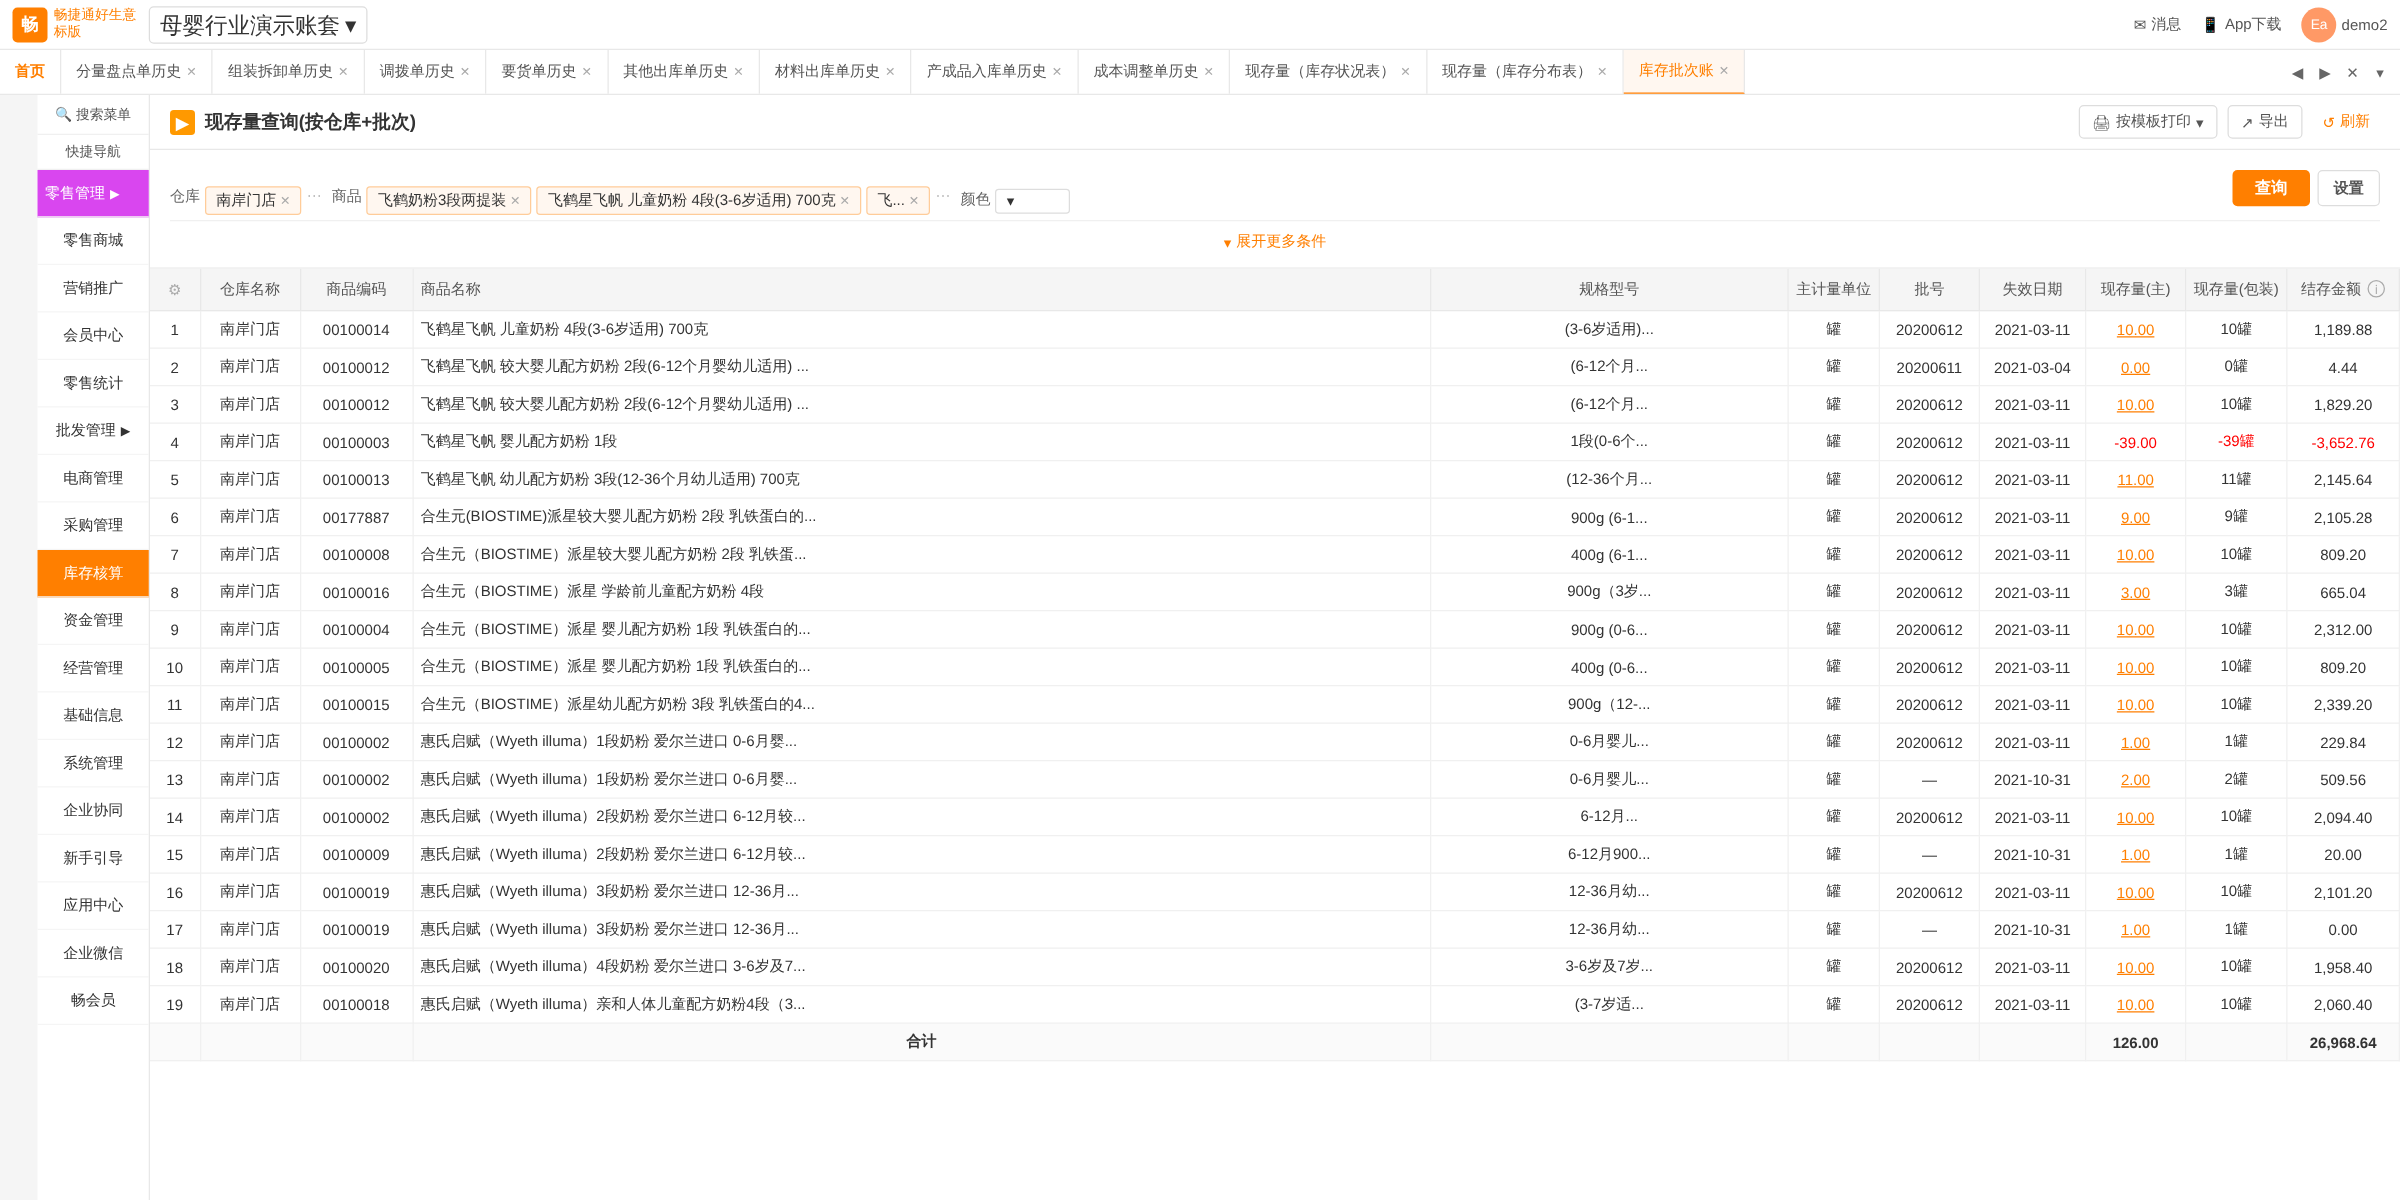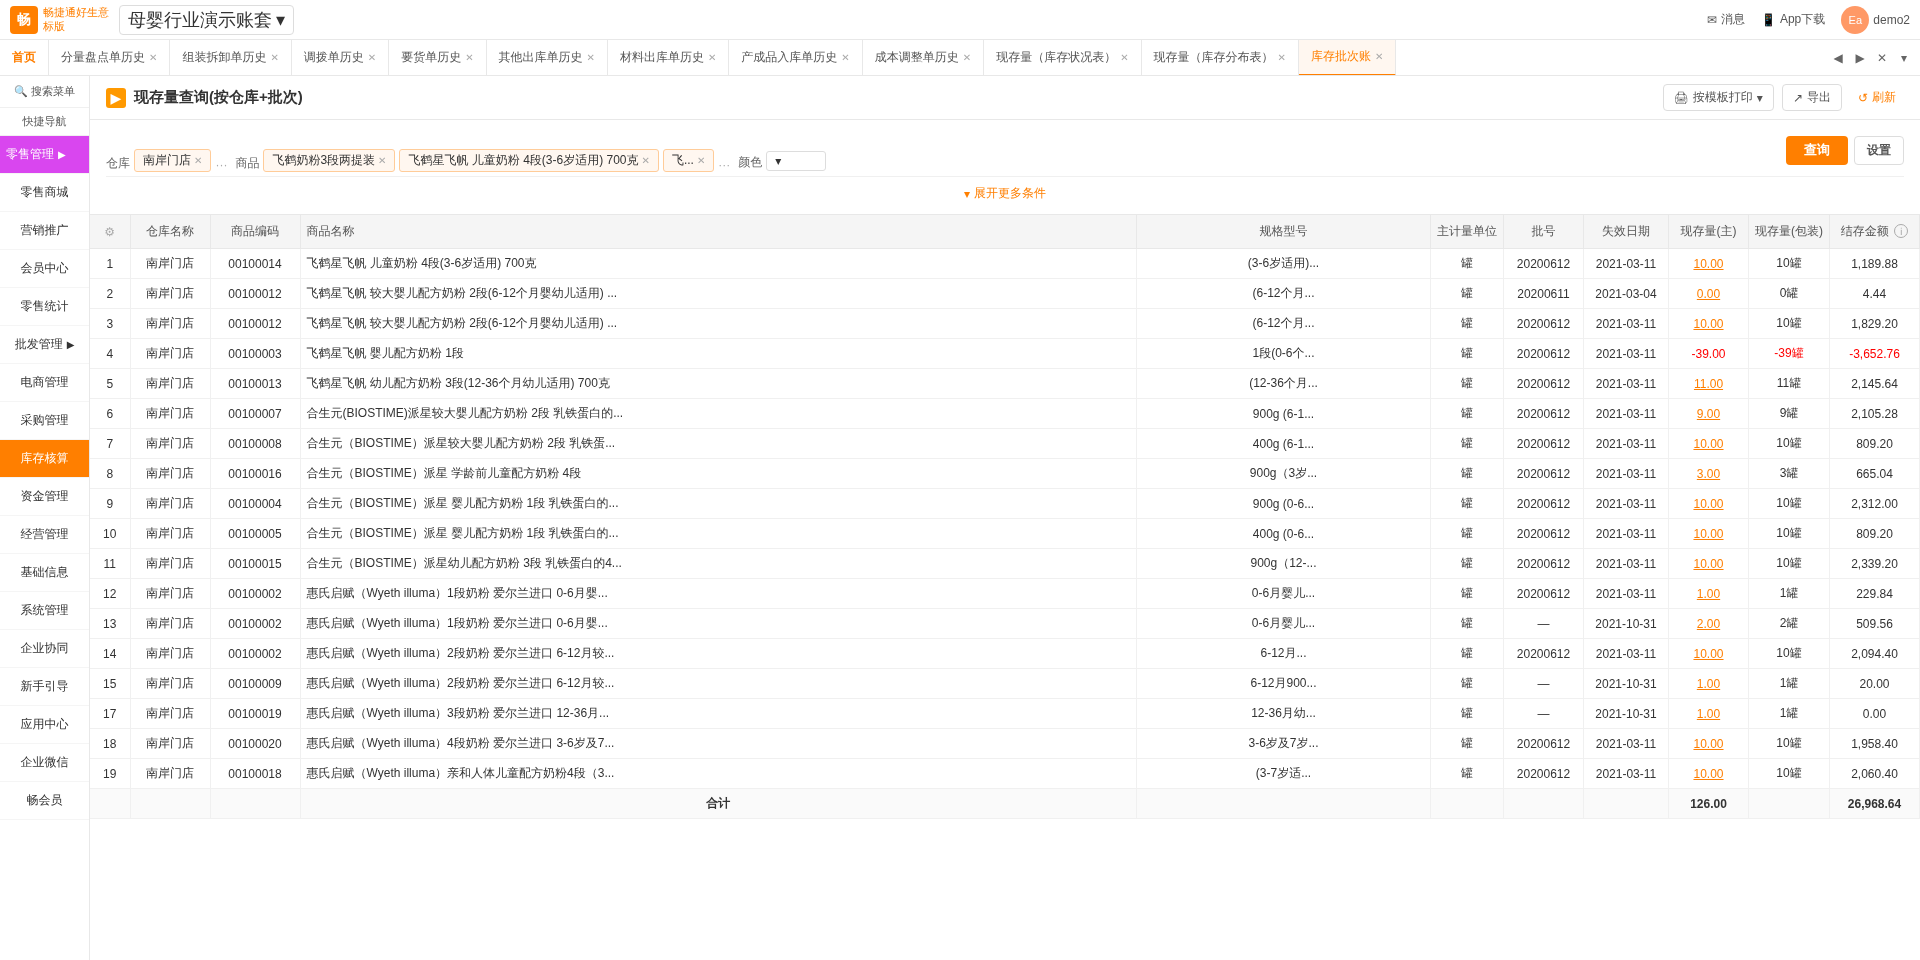--- a/index.html
+++ b/index.html
@@ -38,21 +38,21 @@
       border-right: 1px solid #e8e8e8; cursor: pointer; white-space: nowrap; font-size: 12px; color: #555;
       flex-shrink: 0;
     }
     .tab-item.active { background: #fff7f0; color: #ff7f00; border-bottom: 2px solid #ff7f00; }
     .tab-item.home { color: #ff7f00; font-weight: bold; }
     .tab-close { font-size: 10px; color: #aaa; cursor: pointer; }
     .tab-nav { display: flex; align-items: center; margin-left: auto; gap: 2px; padding: 0 6px; }
     .tab-nav-btn { width: 20px; height: 20px; display: flex; align-items: center; justify-content: center; cursor: pointer; color: #666; font-size: 12px; }
 
     
-    .main-layout { display: flex; height: calc(960px - 40px - 36px); }
+    .main-layout { display: flex; height: calc(960px - 40px - 36px); padding-left: 30px; }
 
     
     .sidebar {
       width: 90px; background: #fff; border-right: 1px solid #e8e8e8;
       display: flex; flex-direction: column; flex-shrink: 0;
     }
     .sidebar-search {
       padding: 8px 6px; border-bottom: 1px solid #f0f0f0;
       font-size: 11px; color: #555; cursor: pointer; text-align: center;
     }
@@ -87,21 +87,21 @@
     .btn-refresh {
       display: flex; align-items: center; gap: 4px;
       padding: 4px 8px; cursor: pointer; font-size: 12px; color: #ff7f00;
     }
 
     
     .filter-area {
       background: #fff; padding: 8px 16px; border-bottom: 1px solid #e8e8e8;
     }
     .filter-row { display: flex; align-items: center; gap: 8px; flex-wrap: wrap; }
-    .filter-item { display: flex; align-items: flex-end; gap: 4px; margin-top: 21px; }
+    .filter-item { display: flex; align-items: flex-start; gap: 4px; margin-top: 21px; }
     .filter-label { font-size: 12px; color: #666; white-space: nowrap; }
     .filter-tag {
       display: flex; align-items: center; gap: 3px; background: #fff7f0;
       border: 1px solid #ffcc99; border-radius: 3px; padding: 2px 8px;
       font-size: 12px; color: #333;
     }
     .filter-tag .tag-close { color: #aaa; cursor: pointer; font-size: 10px; }
     .filter-ellipsis { color: #aaa; cursor: pointer; }
     .filter-expand {
       display: flex; align-items: center; gap: 4px; color: #ff7f00;
@@ -434,21 +434,21 @@
     <td>罐</td>
     <td>20200612</td>
     <td>2021-03-11</td>
     <td class="text-orange">11.00</td>
     <td class="">11罐</td>
     <td class="">2,145.64</td>
   </tr>
             <tr>
     <td>6</td>
     <td>南岸门店</td>
-    <td>00100007</td>
+    <td>00177887</td>
     <td class="col-name" title="合生元(BIOSTIME)派星较大婴儿配方奶粉 2段 乳铁蛋白的...">合生元(BIOSTIME)派星较大婴儿配方奶粉 2段 乳铁蛋白的...</td>
     <td>900g (6-1...</td>
     <td>罐</td>
     <td>20200612</td>
     <td>2021-03-11</td>
     <td class="text-orange">9.00</td>
     <td class="">9罐</td>
     <td class="">2,105.28</td>
   </tr>
             <tr>
@@ -562,20 +562,33 @@
     <td class="col-name" title="惠氏启赋（Wyeth illuma）2段奶粉 爱尔兰进口 6-12月较...">惠氏启赋（Wyeth illuma）2段奶粉 爱尔兰进口 6-12月较...</td>
     <td>6-12月900...</td>
     <td>罐</td>
     <td>—</td>
     <td>2021-10-31</td>
     <td class="text-orange">1.00</td>
     <td class="">1罐</td>
     <td class="">20.00</td>
   </tr>
             <tr>
+    <td>16</td>
+    <td>南岸门店</td>
+    <td>00100019</td>
+    <td class="col-name" title="惠氏启赋（Wyeth illuma）3段奶粉 爱尔兰进口 12-36月...">惠氏启赋（Wyeth illuma）3段奶粉 爱尔兰进口 12-36月...</td>
+    <td>12-36月幼...</td>
+    <td>罐</td>
+    <td>20200612</td>
+    <td>2021-03-11</td>
+    <td class="text-orange">10.00</td>
+    <td class="">10罐</td>
+    <td class="">2,101.20</td>
+  </tr>
+            <tr>
     <td>17</td>
     <td>南岸门店</td>
     <td>00100019</td>
     <td class="col-name" title="惠氏启赋（Wyeth illuma）3段奶粉 爱尔兰进口 12-36月...">惠氏启赋（Wyeth illuma）3段奶粉 爱尔兰进口 12-36月...</td>
     <td>12-36月幼...</td>
     <td>罐</td>
     <td>—</td>
     <td>2021-10-31</td>
     <td class="text-orange">1.00</td>
     <td class="">1罐</td>

